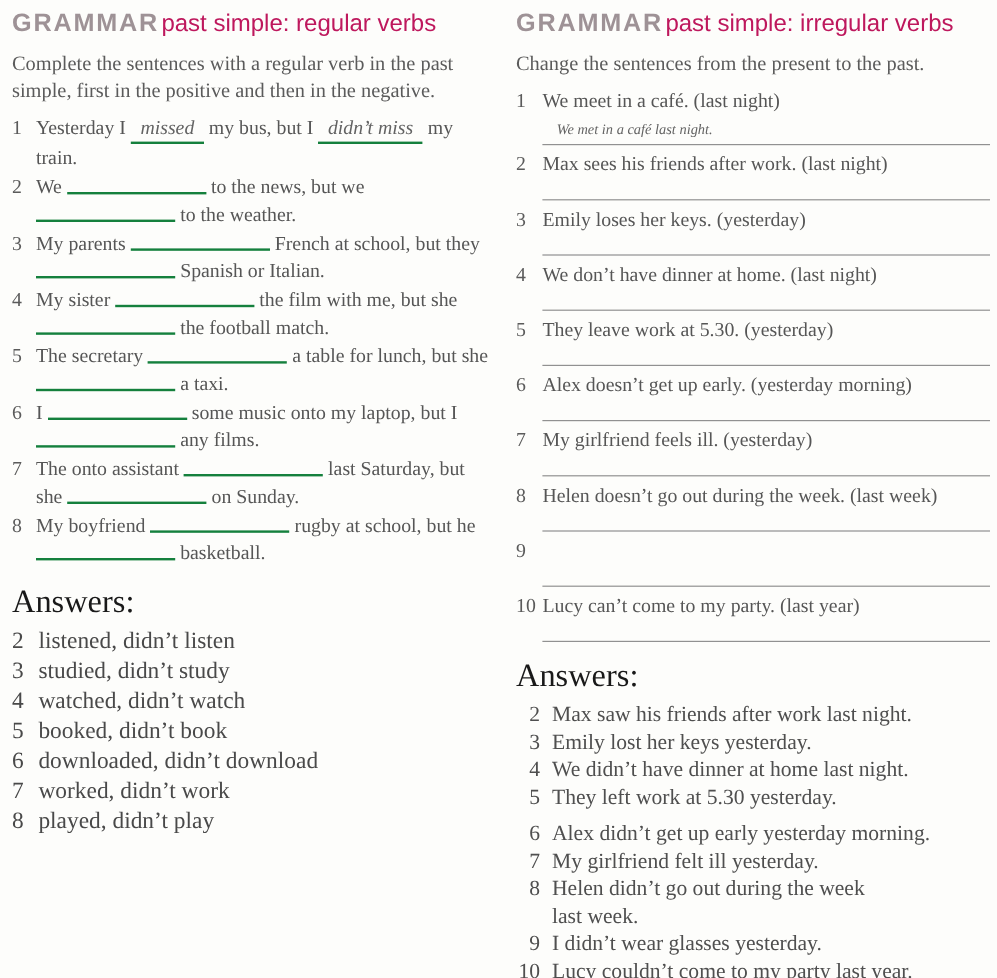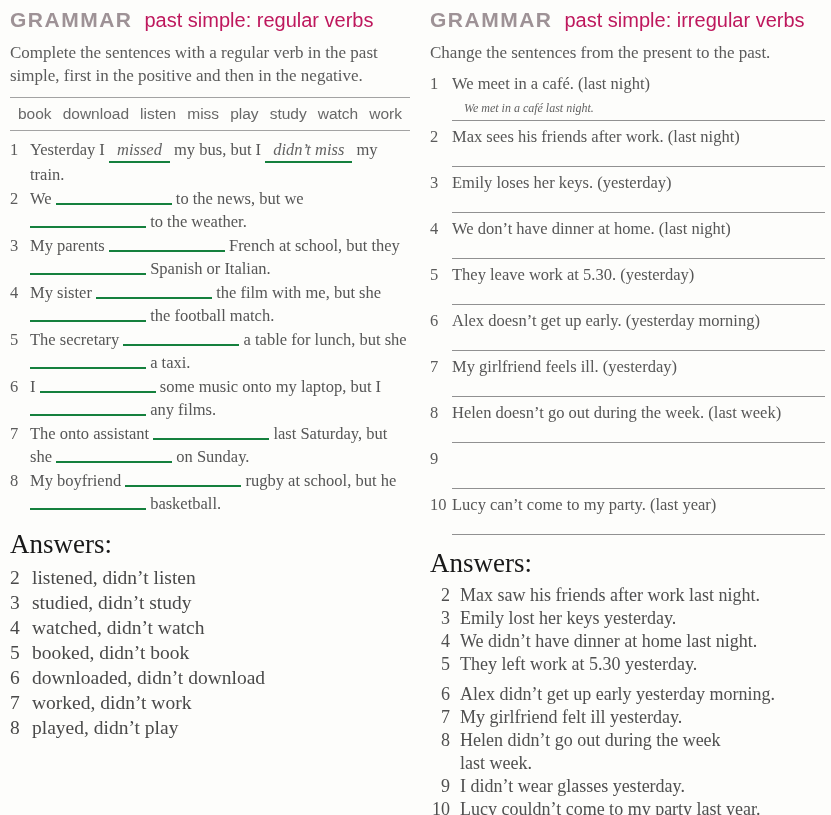--- a/index.html
+++ b/index.html
@@ -6,21 +6,21 @@
   html, body { width:831px; height:815px; }
   body {
     background:#fdfdfb;
     font-family:"Liberation Serif", serif;
     overflow:hidden;
   }
   .page { display:flex; padding:6px 6px 0 10px; gap:20px; }
   .col-left  { width:400px; flex:none; }
   .col-right { width:395px; flex:none; }
 
-  .hdr { display:flex; align-items:baseline; gap:12px; margin-top:2px; }
+  .hdr { display:flex; align-items:baseline; gap:2px; margin-top:2px; }
   .brand {
     font-family:"Liberation Sans", sans-serif;
     font-weight:700; font-size:21px; letter-spacing:1.5px;
     color:#9e9296;
   }
   .hdr-title {
     font-family:"Liberation Sans", sans-serif;
     font-size:20px; color:#be185d;
   }
 
@@ -75,30 +75,20 @@
 <body>
 
 <div class="page">
 
   <div class="col-left">
     <div class="hdr">
       <span class="brand">GRAMMAR</span>
       <span class="hdr-title">past simple: regular verbs</span>
     </div>
     <div class="instruction">Complete the sentences with a regular verb in the past simple, first in the positive and then in the negative.</div>
-    <div class="wordbank">
-        <span class="wb-word">book</span>
-        <span class="wb-word">download</span>
-        <span class="wb-word">listen</span>
-        <span class="wb-word">miss</span>
-        <span class="wb-word">play</span>
-        <span class="wb-word">study</span>
-        <span class="wb-word">watch</span>
-        <span class="wb-word">work</span>
-      </div>
     <div class="items">
         <div class="item">
           <span class="item-num">1</span>
           <div class="item-body"><span>Yesterday I </span><span class="blank filled">missed</span><span> my bus, but I </span><span class="blank filled">didn’t miss</span><span> my train.</span></div>
         </div>
         <div class="item">
           <span class="item-num">2</span>
           <div class="item-body"><span>We </span><span class="blank"></span><span> to the news, but we </span><span class="blank"></span><span> to the weather.</span></div>
         </div>
         <div class="item">

